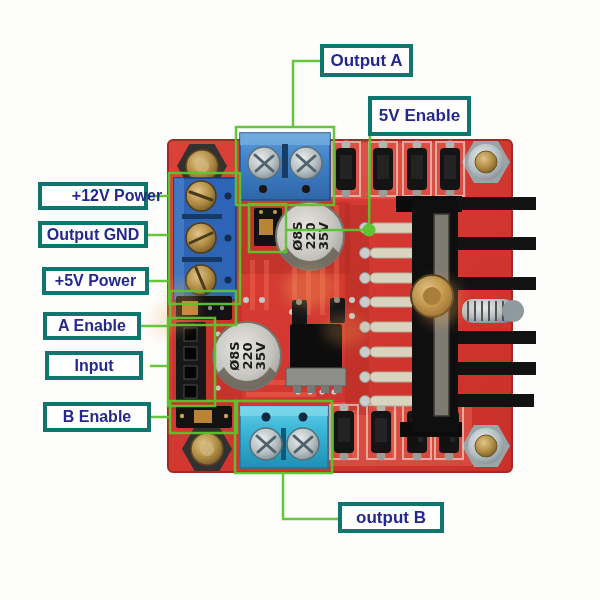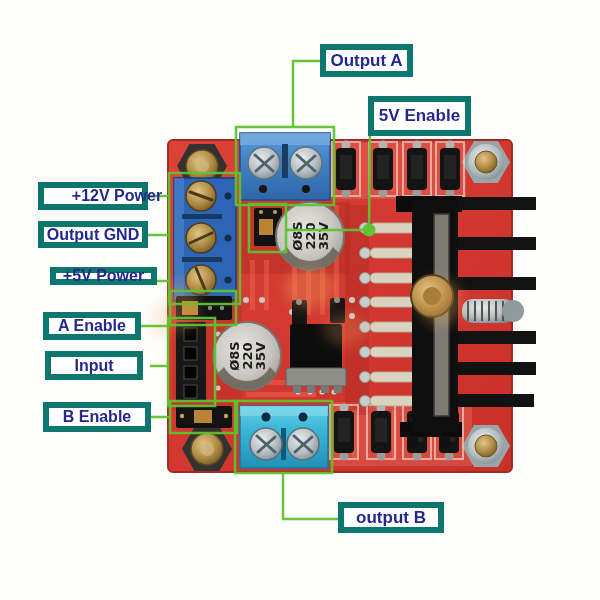--- a/index.html
+++ b/index.html
@@ -3,21 +3,21 @@
 <meta charset="utf-8">
 <style>
   html,body{margin:0;padding:0;}
   body{background:#ffffff;font-family:"Liberation Sans",sans-serif;}
   #stage{position:relative;width:600px;height:600px;background:#fdfdfc;overflow:hidden;}
   #board-svg{position:absolute;left:0;top:0;}
   .label{
     position:absolute;
     display:flex;align-items:center;justify-content:center;
     background:#ffffff;
-    border:6px solid #0f766e;
+    border:4px solid #0f766e;
     color:#24288e;
     font-weight:bold;
     font-size:16px;
     font-family:"Liberation Sans",sans-serif;
     box-sizing:border-box;
     white-space:nowrap;
     z-index:3;
   }
   .label.big{font-size:17px;}
 </style>
@@ -325,19 +325,19 @@
     <line x1="150" y1="417" x2="170" y2="417"></line>
     <polyline points="283,473 283,519 338,519"></polyline>
   </g>
   <circle cx="369" cy="230" r="6.5" fill="#5ec431"></circle>
 </svg>
 
 <div class="label big" style="left:320px;top:44px;width:93px;height:33px;">Output A</div>
 <div class="label big" style="left:368px;top:96px;width:103px;height:40px;">5V Enable</div>
 <div class="label" style="left:38px;top:182px;width:110px;height:28px;padding-left:48px;">+12V Power</div>
 <div class="label" style="left:38px;top:221px;width:110px;height:27px;">Output GND</div>
-<div class="label" style="left:50px;top:267px;width:107px;height:18px;">+5V Power</div>
+<div class="label" style="left:42px;top:267px;width:107px;height:28px;">+5V Power</div>
 <div class="label" style="left:43px;top:312px;width:98px;height:28px;">A Enable</div>
 <div class="label" style="left:45px;top:351px;width:98px;height:29px;">Input</div>
 <div class="label" style="left:43px;top:402px;width:108px;height:30px;">B Enable</div>
 <div class="label big" style="left:338px;top:502px;width:106px;height:31px;">output B</div>
 
 </div>
 
 </body></html>

